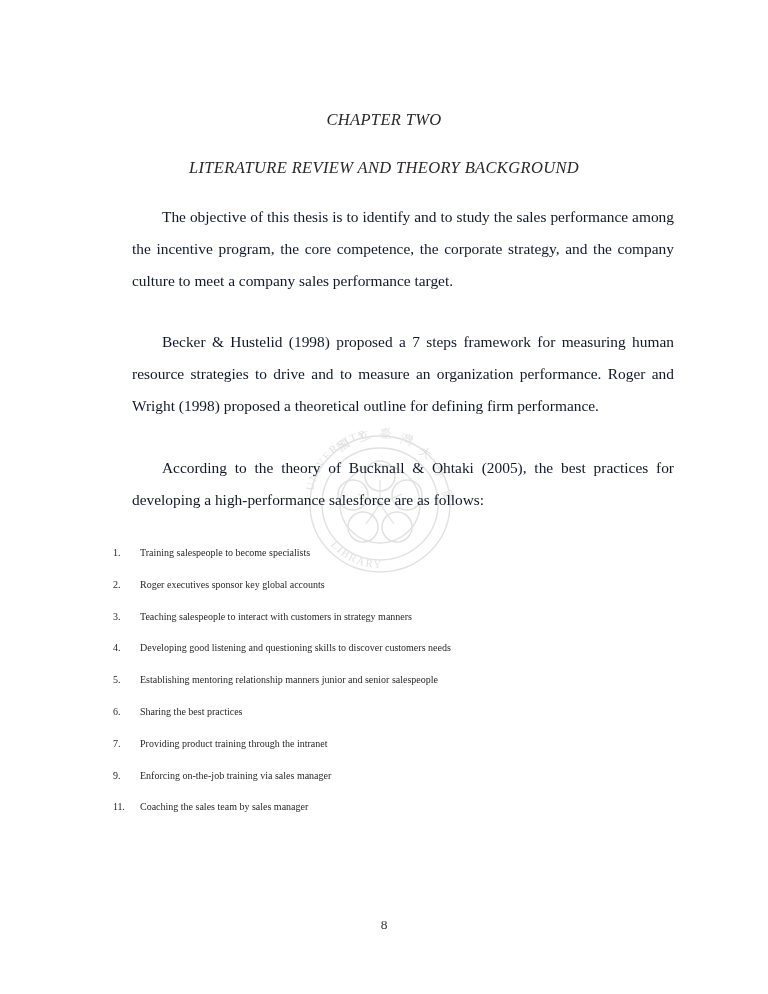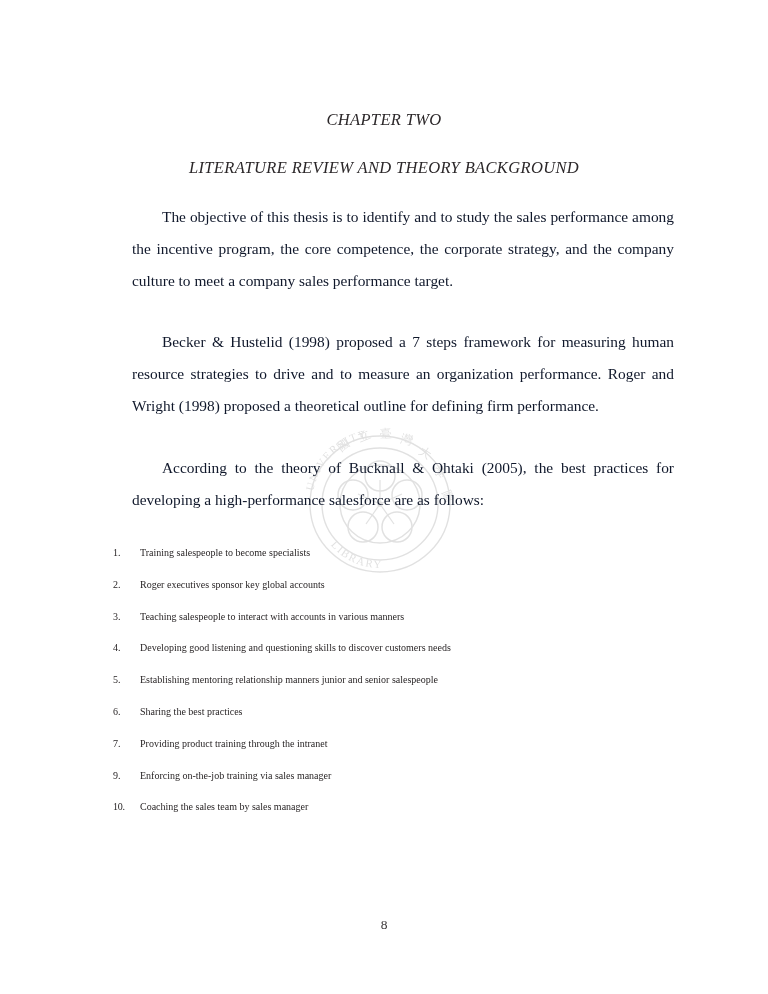--- a/index.html
+++ b/index.html
@@ -167,39 +167,39 @@
     <p class="para p3">According to the theory of Bucknall &amp; Ohtaki (2005), the best practices for developing a high-performance salesforce are as follows:</p>
 
     <ol class="list">
       <li>
         <span class="num">1.</span><span class="txt">Training salespeople to become specialists</span>
       </li>
       <li>
         <span class="num">2.</span><span class="txt">Roger executives sponsor key global accounts</span>
       </li>
       <li>
-        <span class="num">3.</span><span class="txt">Teaching salespeople to interact with accounts in various manners</span>
+        <span class="num">3.</span><span class="txt">Teaching salespeople to interact with customers in strategy manners</span>
       </li>
       <li>
         <span class="num">4.</span><span class="txt">Developing good listening and questioning skills to discover customers needs</span>
       </li>
       <li>
         <span class="num">5.</span><span class="txt">Establishing mentoring relationship manners junior and senior salespeople</span>
       </li>
       <li>
         <span class="num">6.</span><span class="txt">Sharing the best practices</span>
       </li>
       <li>
         <span class="num">7.</span><span class="txt">Providing product training through the intranet</span>
       </li>
       <li>
         <span class="num">9.</span><span class="txt">Enforcing on-the-job training via sales manager</span>
       </li>
       <li class="wide">
-        <span class="num">10.</span><span class="txt">Coaching the sales team by sales manager</span>
+        <span class="num">11.</span><span class="txt">Coaching the sales team by sales manager</span>
       </li>
     </ol>
 
   </div>
 
   <div class="page-number">8</div>
 
 </div>
 
 </body></html>

